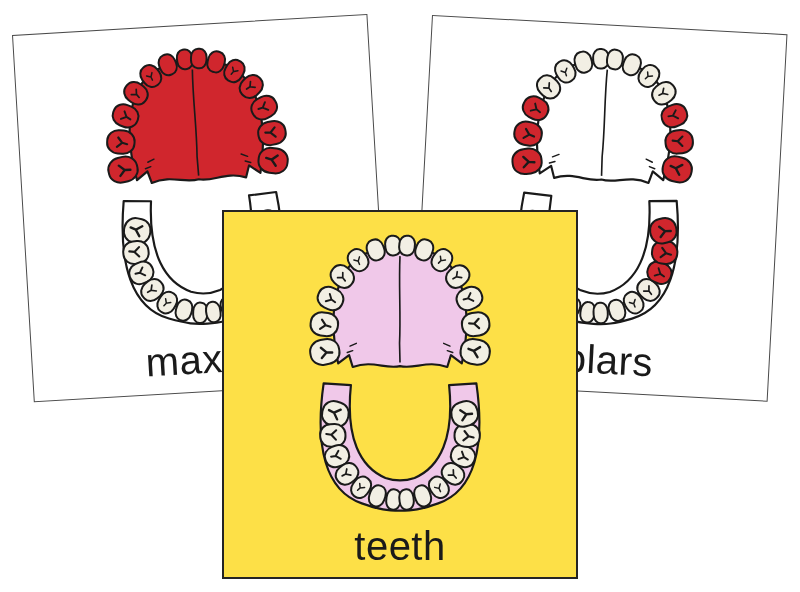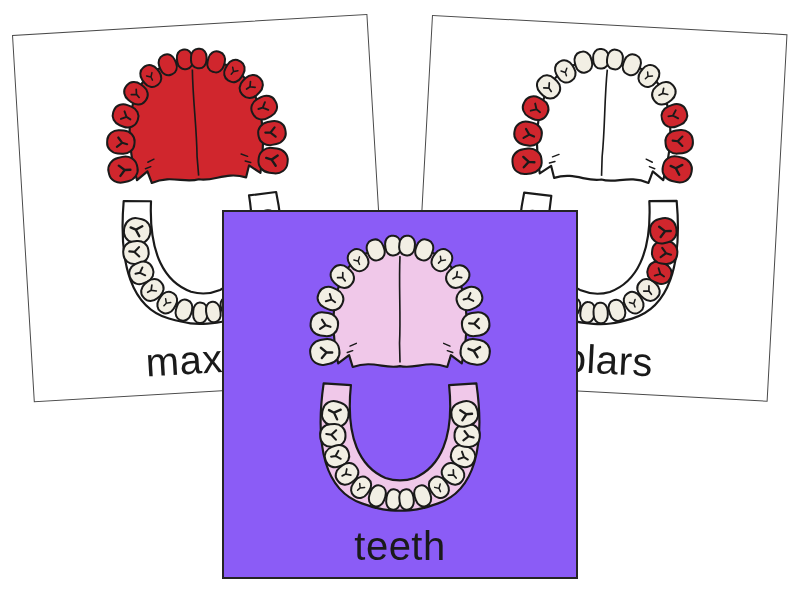--- a/index.html
+++ b/index.html
@@ -293,21 +293,21 @@
             <g transform="translate(181.1 43.6) rotate(-106.0)">
               <rect x="-13.5" y="-14.5" width="27.0" height="29.0" rx="12.2" ry="12.2" fill="#d0262d" stroke="#1a1a1a" stroke-width="2.2"></rect>
               <path d="M-3.5,-2.5 L-0.5,1 L3,-2 M-0.5,1 L-1.2,4.5" fill="none" stroke="#1a1a1a" stroke-width="1.5" stroke-linecap="round" transform="scale(1.75)"></path>
             </g>
           </g>
         </svg>
       </div>
     <div class="card-label" style="color: rgb(26, 26, 26);">molars</div>
   </div>
 
-  <div class="card card-center" style="background: #8b5cf6;">
+  <div class="card card-center" style="background: #fde047;">
     <div class="illustration">
         <svg width="200" height="300" viewBox="0 0 220 330" xmlns="http://www.w3.org/2000/svg">
           <g>
             <path d="M 42,150 C 30,95 38,40 78,27 C 92,22 101,20 110,20 C 119,20 128,22 142,27 C 182,40 190,95 178,150 L 166,141 L 162,154 C 140,146 126,157 110,153 C 94,157 80,146 58,154 L 54,141 L 42,150 Z" fill="#f0c8e9" stroke="#1a1a1a" stroke-width="2.4" stroke-linejoin="round"></path>
             <path d="M 110,32 C 108.5,65 111,95 109.5,128 L 110,149" fill="none" stroke="#1a1a1a" stroke-width="1.8"></path>
             <path d="M 55,131 l 7,-3 M 52,138 l 6,-2 M 165,131 l -7,-3 M 168,138 l -6,-2" stroke="#1a1a1a" stroke-width="1.6" fill="none" stroke-linecap="round"></path>
             <g transform="translate(27.3 137.4) rotate(-100.0)">
               <rect x="-13.8" y="-16.0" width="27.5" height="32.0" rx="12.4" ry="13.4" fill="#f2efe4" stroke="#1a1a1a" stroke-width="2.2"></rect>
               <path d="M-3.5,-2.5 L-0.5,1 L3,-2 M-0.5,1 L-1.2,4.5" fill="none" stroke="#1a1a1a" stroke-width="1.5" stroke-linecap="round" transform="scale(1.75)"></path>
             </g>

